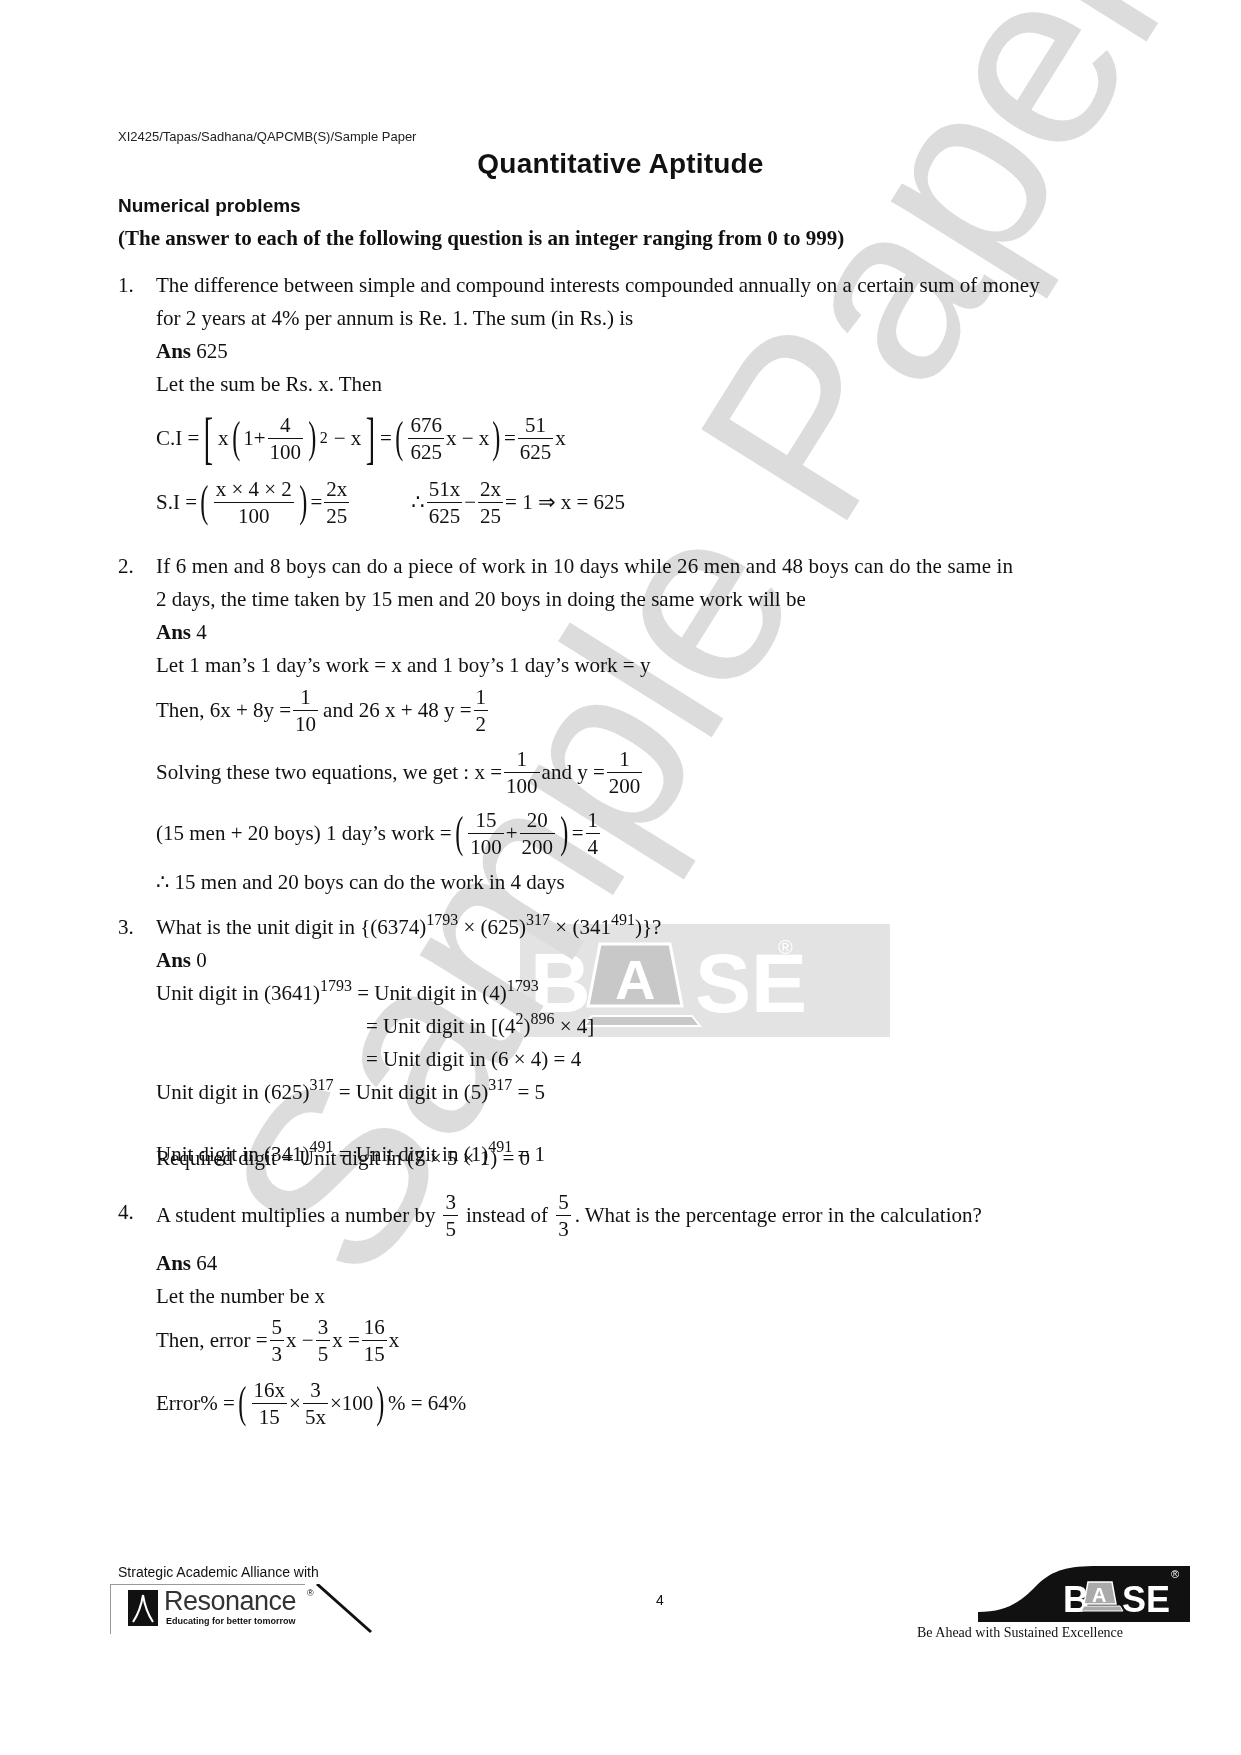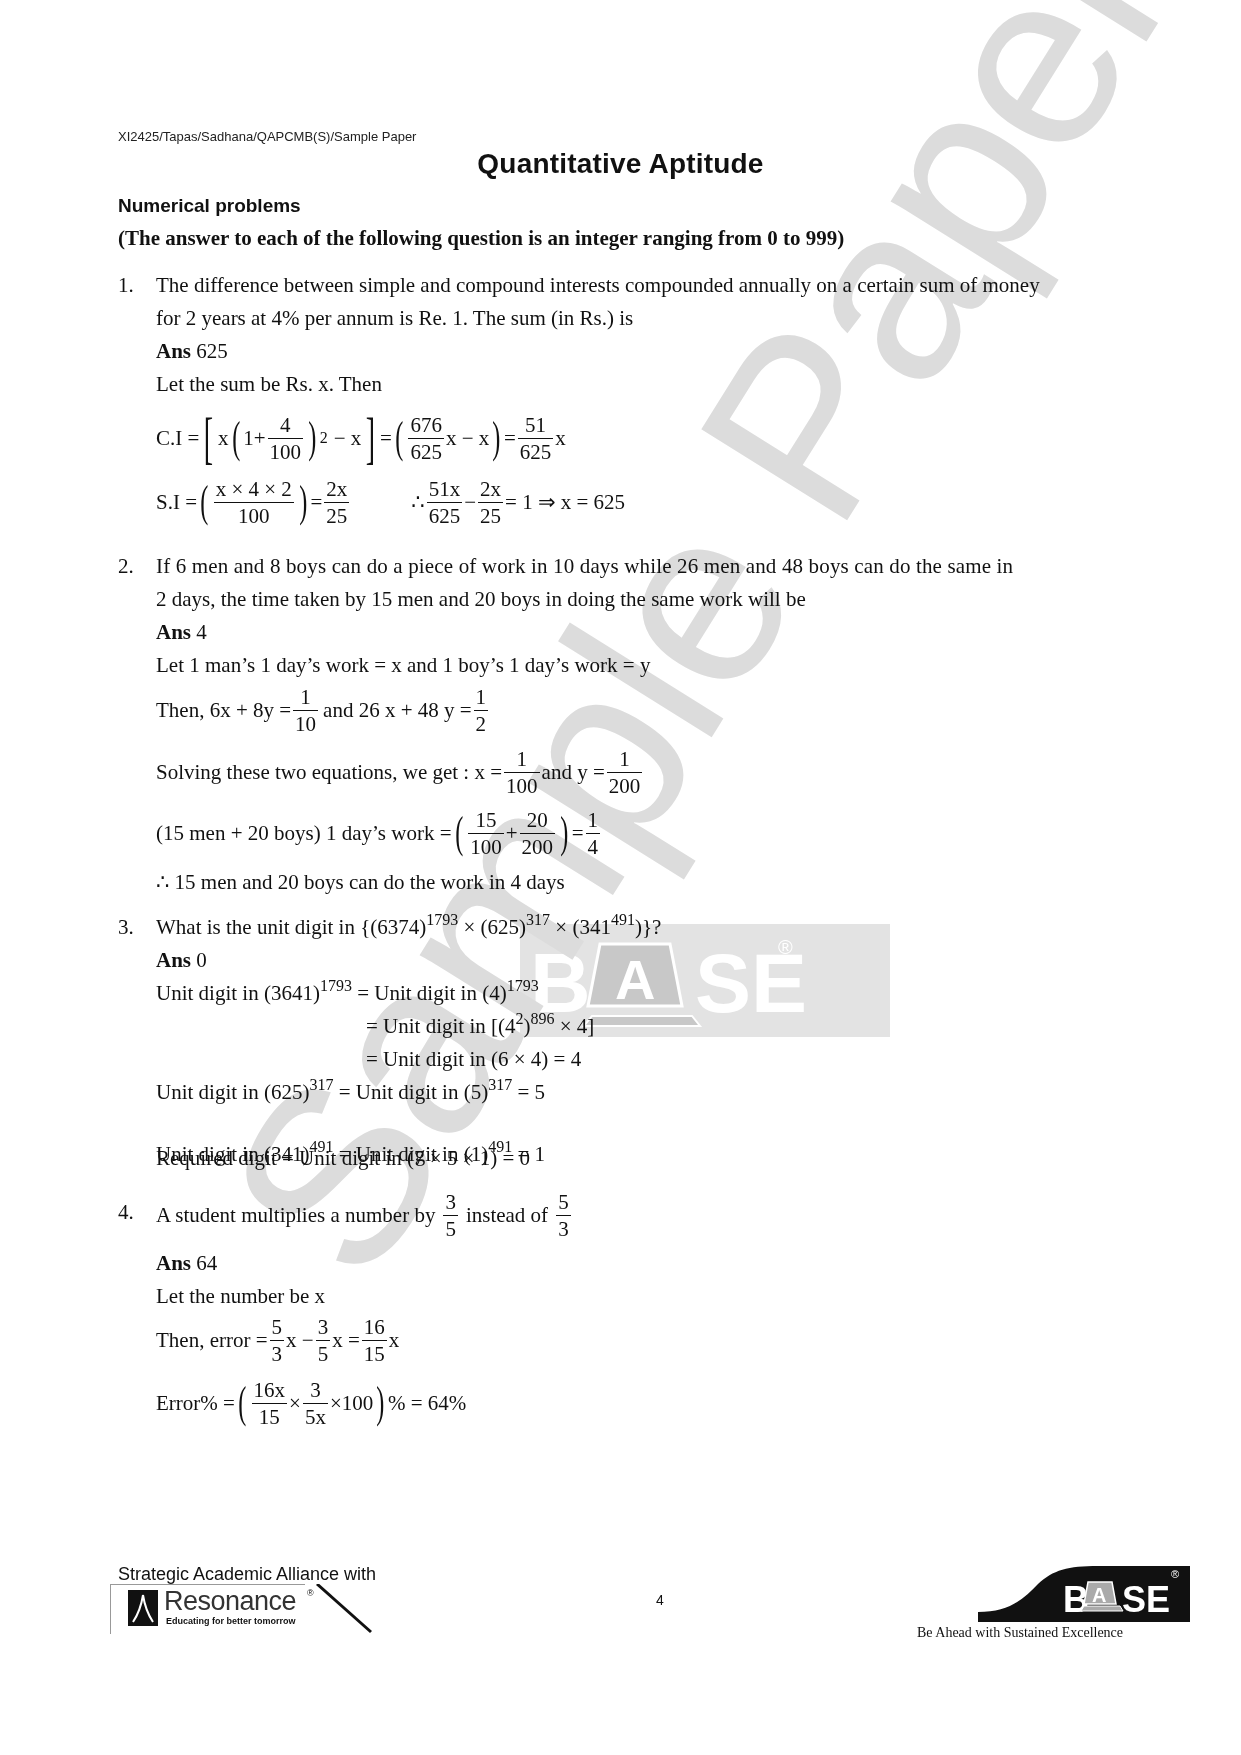--- a/index.html
+++ b/index.html
@@ -16,21 +16,21 @@
   sup { font-size:16px; vertical-align:9px; line-height:0; }
   .frac { display:inline-block; vertical-align:middle; text-align:center; margin:0 2px; }
   .frac > span { display:block; line-height:26px; padding:0 2px; }
   .frac > span.n { border-bottom:1.4px solid #111; }
   .paren { font-size:44px; font-weight:100; vertical-align:middle; line-height:1; transform:scaleX(0.55); display:inline-block; }
   .brack { font-size:56px; font-weight:100; vertical-align:middle; line-height:1; transform:scaleX(0.5); display:inline-block; }
   .math { display:flex; align-items:center; font-size:21px; white-space:nowrap; }
   .wm-text { left:170px; top:1170px; font-family:"Liberation Sans", sans-serif; font-size:250px; color:#dcdcdc; transform:rotate(-58deg); transform-origin:0 0; white-space:nowrap; z-index:0; letter-spacing:-4px; }
   .wm-base { left:520px; top:924px; width:370px; height:113px; background:#e3e3e3; z-index:0; }
   .content { position:relative; z-index:2; }
-  .footer-left-label { left:118px; top:1564px; font-family:"Liberation Sans", sans-serif; font-size:18px; color:#111; }
+  .footer-left-label { left:118px; top:1564px; font-family:"Liberation Sans", sans-serif; font-size:14px; color:#111; }
   .page-num { left:656px; top:1592px; font-family:"Liberation Sans", sans-serif; font-size:14px; }
   .footer-right-tag { left:917px; top:1625px; font-family:Liberation Serif, serif; font-size:14px; color:#111; }
 </style>
 </head>
 <body>
 
 <div class="abs wm-base">
   <svg width="370" height="113" viewBox="0 0 370 113">
     <text x="10" y="88" font-family="Liberation Sans, sans-serif" font-weight="bold" font-size="84" fill="#ffffff">B</text>
     <path d="M80 20 h70 l12 62 h-94 z" fill="#c8c8c8" stroke="#ffffff" stroke-width="3"></path>
@@ -201,20 +201,21 @@
       <span>A student multiplies a number by</span>
       <span class="frac" style="margin:0 8px">
           <span class="n">3</span>
           <span>5</span>
         </span>
       <span>instead of</span>
       <span class="frac" style="margin:0 4px 0 8px">
           <span class="n">5</span>
           <span>3</span>
         </span>
+      <span>. What is the percentage error in the calculation?</span>
     </div>
     <div class="abs q line" style="top:1251px">
       <b class="ans">Ans</b>
       <span>64</span>
     </div>
     <div class="abs q line" style="top:1284px">Let the number be x</div>
     <div class="abs q math" style="top:1310px;height:60px">
       <span>Then, error  =</span>
       <span class="frac">
           <span class="n">5</span>

